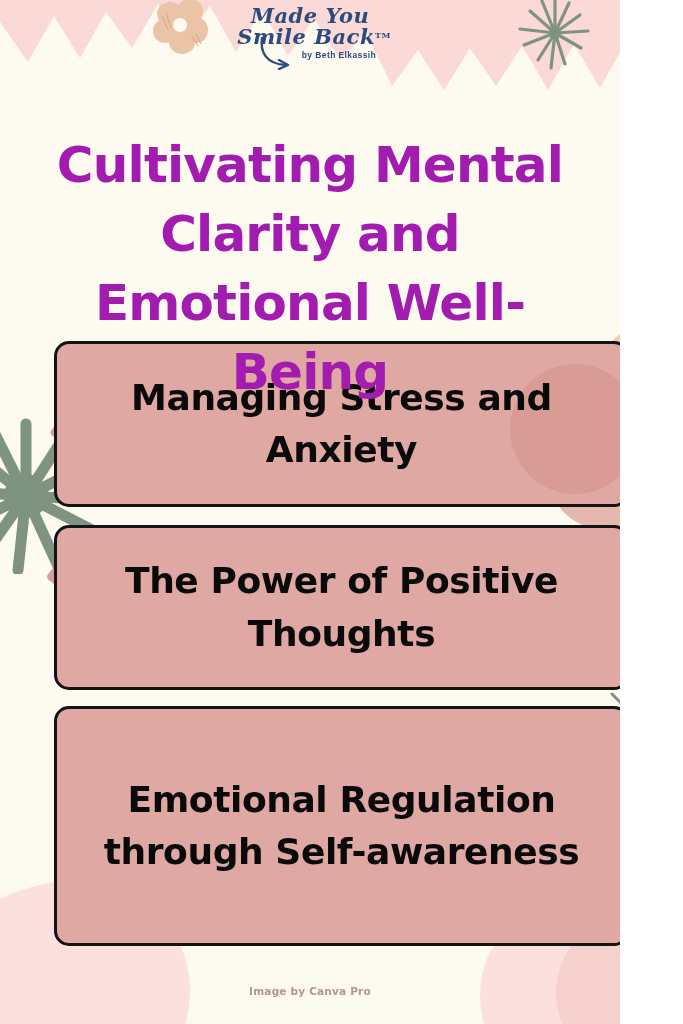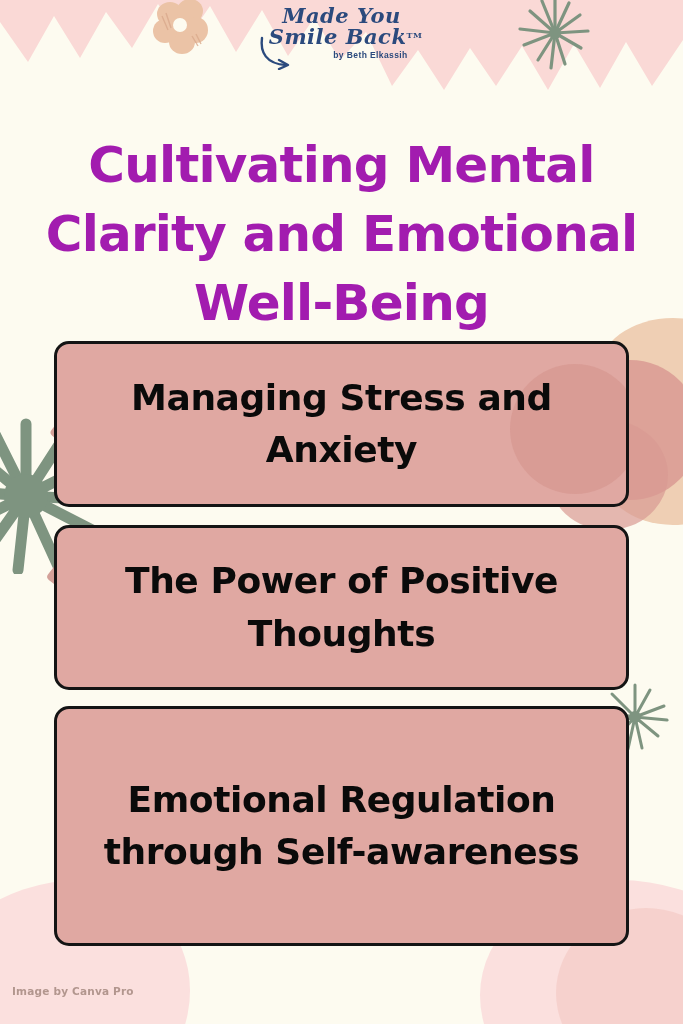--- a/index.html
+++ b/index.html
@@ -2,21 +2,21 @@
 <html><head>
 <meta charset="utf-8">
 <style>
   html, body {
     margin: 0;
     padding: 0;
     background: #ffffff;
   }
   #poster {
     position: relative;
-    width: 683px;
+    width: 620px;
     height: 1024px;
     overflow: hidden;
     background: #FDFBF0;
     font-family: "Liberation Sans", sans-serif;
   }
 
   
   .deco-layer {
     position: absolute;
     inset: 0;
@@ -185,23 +185,23 @@
     background: #D4918B;
     border-radius: 50%;
     opacity: .55;
     pointer-events: none;
   }
   .card-text { position: relative; z-index: 2; }
 
   
   .footer {
     position: absolute;
-    left: 12px; right: 0;
+    left: 0; right: 0;
     top: 985px;
-    text-align: left;
+    text-align: center;
     color: #B2968E;
     font-family: "DejaVu Sans", sans-serif;
     font-size: 10.5px;
     font-weight: 600;
     letter-spacing: .2px;
     z-index: 5;
   }
 </style>
 </head>
 <body>

